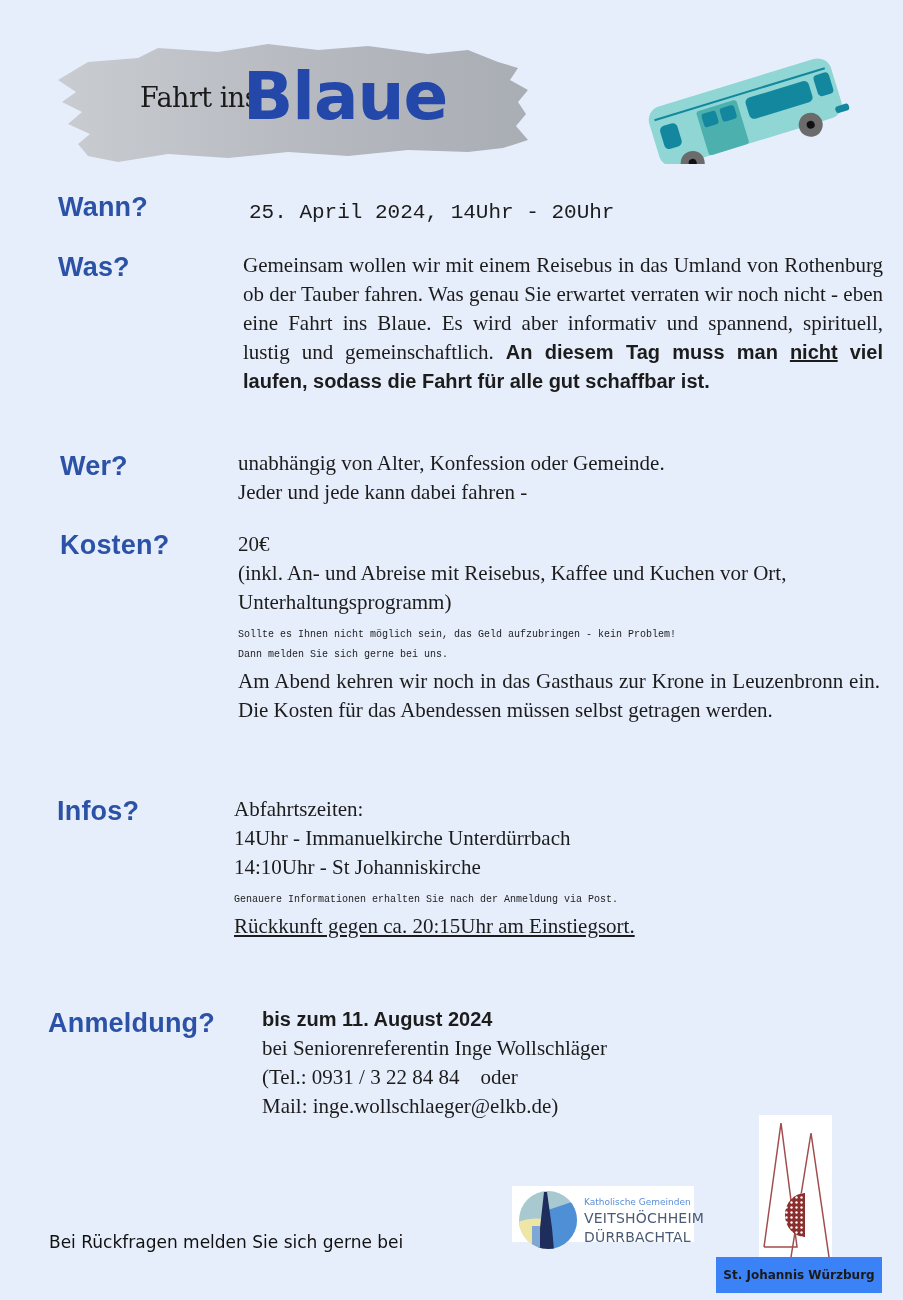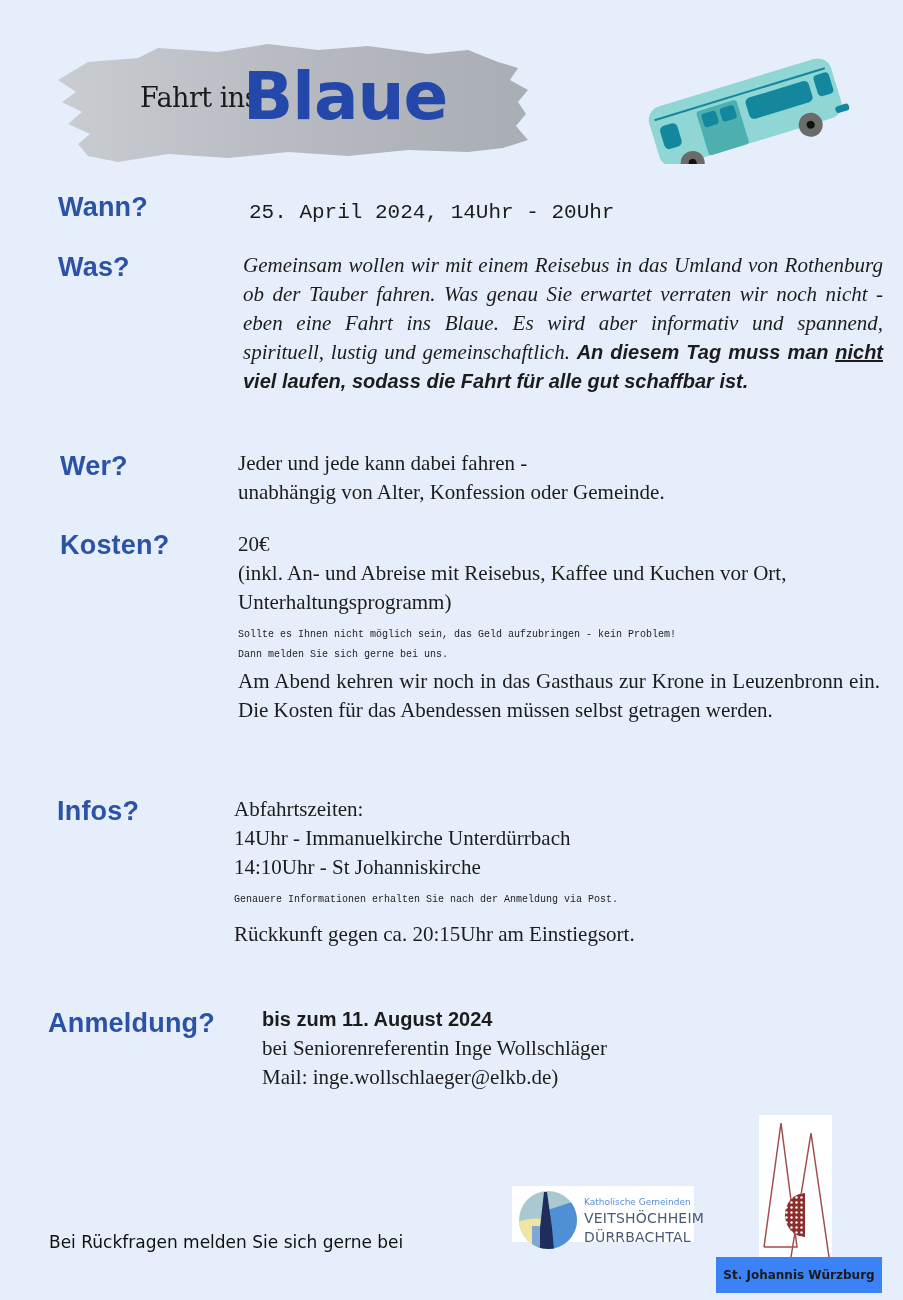--- a/index.html
+++ b/index.html
@@ -99,55 +99,56 @@
     <circle cx="44" cy="104" r="4" fill="#111"></circle>
     <circle cx="168" cy="102" r="12" fill="#6b6b6b"></circle>
     <circle cx="168" cy="102" r="4" fill="#111"></circle>
   </g>
 </svg>
 
 <div class="abs heading" style="left:58px; top:192px;">Wann?</div>
 <div class="abs body-text" style="left:249px; top:198px;font-family:Liberation Mono, monospace;">25. April 2024,   14Uhr - 20Uhr</div>
 
 <div class="abs heading" style="left:58px; top:252px;">Was?</div>
-<div class="abs body-text justify" style="left:243px; top:251px; width:640px;font-style:italic;">
+<div class="abs body-text justify" style="left:243px; top:251px; width:640px;">
   <span>Gemeinsam wollen wir mit einem Reisebus in das Umland von Rothenburg ob der Tauber fahren. Was genau Sie erwartet verraten wir noch nicht - eben eine Fahrt ins Blaue. Es wird aber informativ und spannend, spirituell, lustig und gemeinschaftlich.</span>
   <span class="bold">An diesem Tag muss man</span>
   <span class="bold u">nicht</span>
   <span class="bold">viel laufen, sodass die Fahrt für alle gut schaffbar ist.</span>
 </div>
 
 <div class="abs heading" style="left:60px; top:451px;">Wer?</div>
 <div class="abs body-text" style="left:238px; top:449px;">
+  <div>unabhängig von Alter, Konfession oder Gemeinde.</div>
   <div>Jeder und jede kann dabei fahren -</div>
-  <div>unabhängig von Alter, Konfession oder Gemeinde.</div>
 </div>
 
 <div class="abs heading" style="left:60px; top:530px;">Kosten?</div>
 <div class="abs" style="left:238px; top:530px; width:648px;">
   <div class="body-text">20€</div>
   <div class="body-text">(inkl. An- und Abreise mit Reisebus, Kaffee und Kuchen vor Ort, Unterhaltungsprogramm)</div>
   <div class="small-text" style="margin-top:8px;">Sollte es Ihnen nicht möglich sein, das Geld aufzubringen - kein Problem!</div>
   <div class="small-text">Dann melden Sie sich gerne bei uns.</div>
   <div class="body-text justify" style="margin-top:2px; width:642px;">Am Abend kehren wir noch in das Gasthaus zur Krone in Leuzenbronn ein. Die Kosten für das Abendessen müssen selbst getragen werden.</div>
 </div>
 
 <div class="abs heading" style="left:57px; top:796px;">Infos?</div>
 <div class="abs" style="left:234px; top:795px; width:620px;">
   <div class="body-text">Abfahrtszeiten:</div>
   <div class="body-text">14Uhr - Immanuelkirche Unterdürrbach</div>
   <div class="body-text">14:10Uhr - St Johanniskirche</div>
   <div class="small-text" style="margin-top:8px;">Genauere Informationen erhalten Sie nach der Anmeldung via Post.</div>
-  <div class="body-text" style="margin-top:10px;">Rückkunft gegen ca. 20:15Uhr am Einstiegsort.</div>
+  <div class="body-text" style="margin-top:2px;text-decoration:underline;">Rückkunft gegen ca. 20:15Uhr am Einstiegsort.</div>
 </div>
 
 <div class="abs heading" style="left:48px; top:1008px;">Anmeldung?</div>
 <div class="abs" style="left:262px; top:1005px; width:500px;">
   <div class="body-text bold">bis zum 11. August 2024</div>
   <div class="body-text">bei Seniorenreferentin Inge Wollschläger</div>
+  <div class="body-text" style="white-space:pre;">(Tel.: 0931 / 3 22 84 84    oder</div>
   <div class="body-text">Mail: inge.wollschlaeger@elkb.de)</div>
 </div>
 
 <div class="abs footer-text" style="left:49px; top:1180px; white-space:pre;">
   <div>Bei Rückfragen melden Sie sich gerne bei</div>
   
   
 </div>
 
 <div class="logo-kath">

